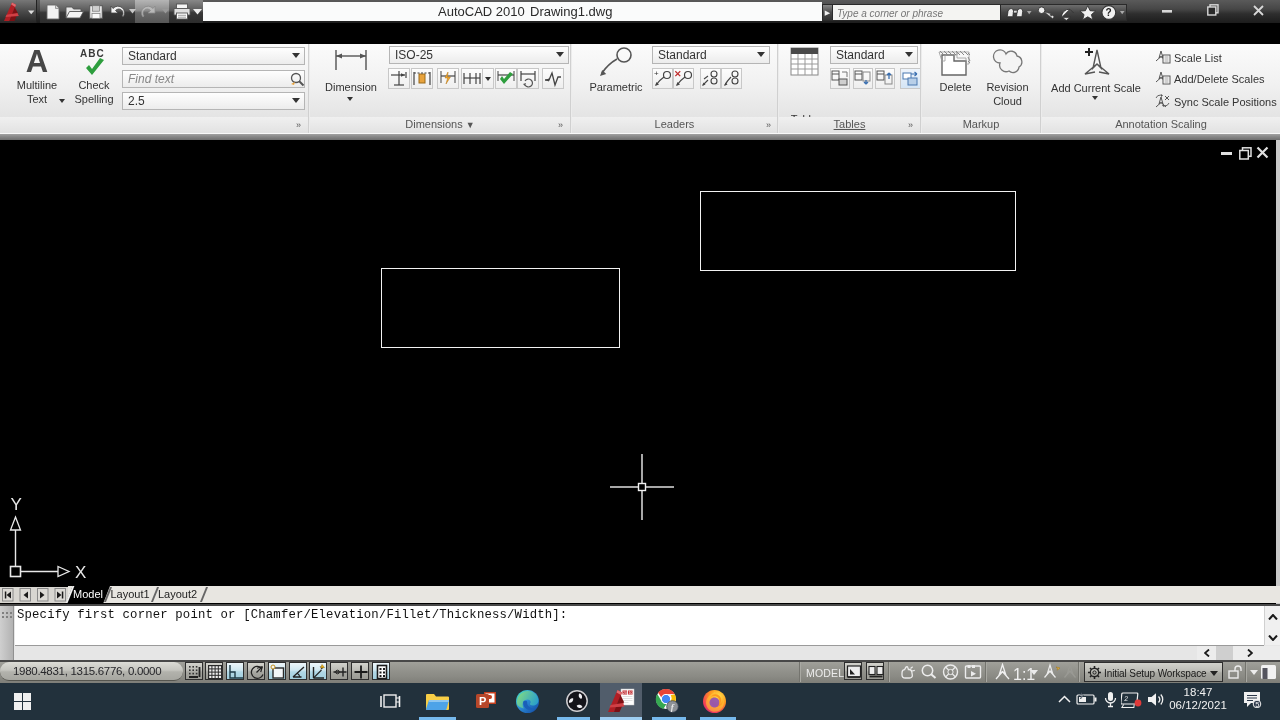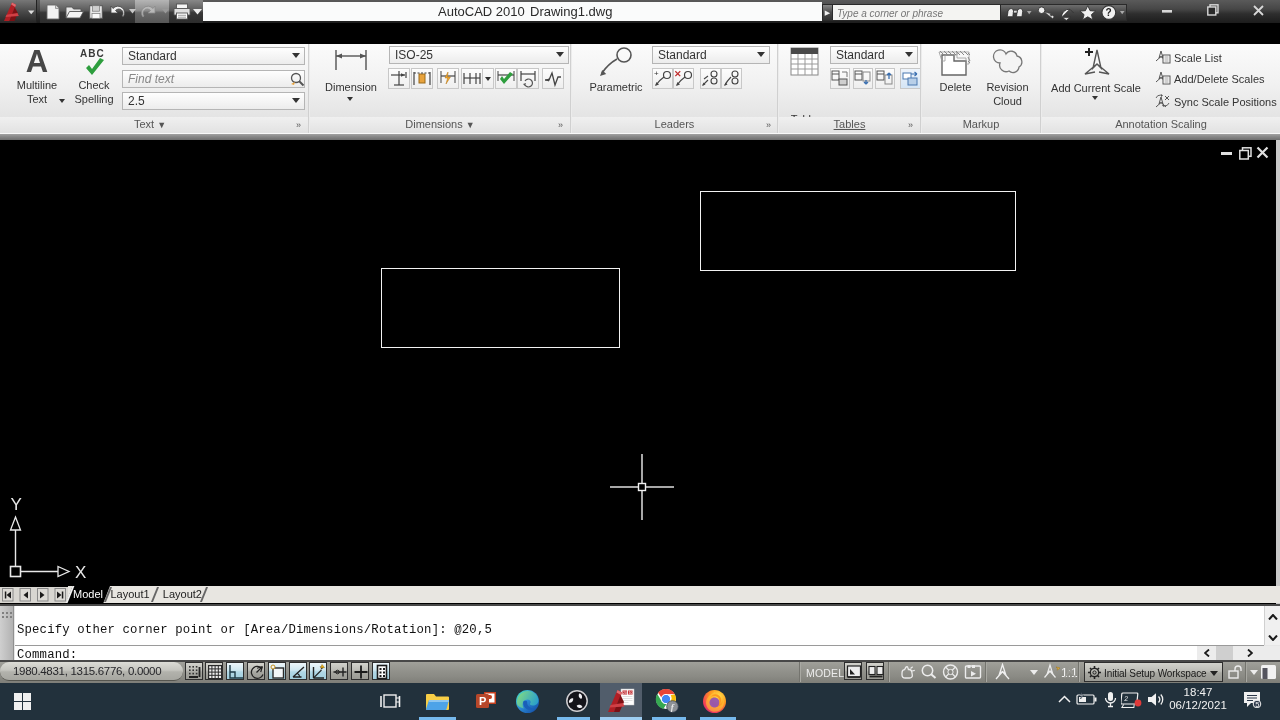--- a/index.html
+++ b/index.html
@@ -376,21 +376,20 @@
     <div class="biglabel" style="left:1174px;top:72px;width:120px;text-align:left;">Add/Delete Scales</div>
     <svg class="abs" style="left:1154px;top:94px;" width="17" height="14" viewBox="0 0 17 14">
         <path d="M7 3 L9 10 L7 8.5 L5 10 Z M7 8.5 L12 13 M7 8.5 L2 13" fill="none" stroke="#555" stroke-width="1"></path>
         <path d="M2 4 a5 4 0 0 1 5 -3 M15 9 a5 4 0 0 1 -5 3" fill="none" stroke="#555" stroke-width="0.9"></path>
         <path d="M7 0 l2 1.5 -2 1.5 z M10 13 l-2 -1.5 2 -1.5 z" fill="#555"></path>
         <path d="M11 2 l4 4 m0 -4 l-4 4" stroke="#555" stroke-width="1"></path>
       </svg>
     <div class="biglabel" style="left:1174px;top:95px;width:120px;text-align:left;">Sync Scale Positions</div>
   </div>
   <div id="paneltitles">
-    <div class="ptitle" style="left:0;width:300px;">Text <span style="font-size:9px;">▼</span></div>
     <div class="ptitle" style="left:310px;width:260px;">Dimensions <span style="font-size:9px;">▼</span></div>
     <div class="ptitle" style="left:572px;width:205px;">Leaders</div>
     <div class="ptitle" style="left:779px;width:141px;text-decoration:underline;">Tables</div>
     <div class="ptitle" style="left:922px;width:118px;">Markup</div>
     <div class="ptitle" style="left:1042px;width:238px;">Annotation Scaling</div>
     <div class="flyarr" style="left:296px;">»</div>
     <div class="flyarr" style="left:558px;">»</div>
     <div class="flyarr" style="left:766px;">»</div>
     <div class="flyarr" style="left:908px;">»</div>
   </div>
@@ -452,21 +451,21 @@
             <path d="M57 4.5 v7 l4.5 -3.5 z"></path>
               <rect x="61.8" y="4.5" width="1.5" height="7"></rect>
           </g>
         </svg>
       </div>
       <div class="abs" style="left:68px;top:0;width:1212px;height:17px;background:#e8e6e1;"></div>
       <div class="abs" style="left:66px;top:0;width:44px;height:17px;background:#000;clip-path:polygon(15% 0,100% 0,85% 100%,0 100%);"></div>
       <div class="abs" style="left:69px;top:0px;width:2px;height:17px;background:#f2f2f2;transform:skewX(-22deg);"></div>
       <div class="abs" style="left:67px;top:2px;width:42px;color:#fff;font-size:11px;text-align:center;">Model</div>
       <div class="abs" style="left:108px;top:2px;width:44px;color:#222;font-size:11px;text-align:center;">Layout1</div>
-      <div class="abs" style="left:158px;top:2px;width:44px;color:#222;font-size:11px;text-align:right;">Layout2</div>
+      <div class="abs" style="left:158px;top:2px;width:44px;color:#222;font-size:11px;text-align:left;">Layout2</div>
       <div class="abs" style="left:107px;top:1px;width:1.5px;height:15px;background:#666;transform:skewX(-22deg);"></div>
       <div class="abs" style="left:154px;top:1px;width:1.5px;height:15px;background:#666;transform:skewX(-22deg);"></div>
       <div class="abs" style="left:203px;top:1px;width:1.5px;height:15px;background:#666;transform:skewX(-22deg);"></div>
     </div>
   </div>
 
   <div id="cmdwin">
     <div class="abs" style="left:0;top:0;width:1280px;height:2px;background:#484848;"></div>
     <div class="abs" style="left:0;top:2px;width:14px;height:54px;background:linear-gradient(90deg,#cfcfcf,#b2b2b2);border-right:1px solid #909090;">
       <svg width="10" height="8" viewBox="0 0 10 8" style="margin:3px 0 0 2px;">
@@ -474,34 +473,31 @@
             <rect x="0" y="0" width="2" height="2"></rect>
             <rect x="4" y="0" width="2" height="2"></rect>
             <rect x="8" y="0" width="2" height="2"></rect>
             <rect x="0" y="4" width="2" height="2"></rect>
             <rect x="4" y="4" width="2" height="2"></rect>
             <rect x="8" y="4" width="2" height="2"></rect>
           </g>
         </svg>
     </div>
     <div class="abs" style="left:15px;top:2px;width:1249px;height:39px;background:#fff;">
-      <div id="cmdtext" style="position:absolute;left:2px;top:17px;white-space:pre;">Specify other corner point or [Area/Dimensions/Rotation]: @20,5</div>
+      <div id="cmdtext" style="position:absolute;left:2px;top:2px;white-space:pre;">Specify first corner point or [Chamfer/Elevation/Fillet/Thickness/Width]:</div>
     </div>
     <div class="abs" style="left:1264px;top:2px;width:16px;height:39px;background:#f0f0f0;border-left:1px solid #d0d0d0;">
       <svg width="10" height="6" viewBox="0 0 10 6" style="margin:4px 0 0 3px;">
           <path d="M1 5.5 L5 1 L9 5.5" fill="none" stroke="#1a1a1a" stroke-width="2"></path>
         </svg>
       <svg width="10" height="6" viewBox="0 0 10 6" style="position:absolute;bottom:4px;left:3px;">
           <path d="M1 0.5 L5 5 L9 0.5" fill="none" stroke="#1a1a1a" stroke-width="2"></path>
         </svg>
     </div>
     <div class="abs" style="left:15px;top:41px;width:1249px;height:1px;background:#9a9a9a;"></div>
-    <div class="abs" style="left:15px;top:42px;width:1249px;height:14px;background:#fff;">
-      <div id="cmdtext" style="position:absolute;left:2px;top:2px;">Command:</div>
-    </div>
     <div class="abs" style="left:1197px;top:42px;width:83px;height:14px;background:#ececec;">
       <svg width="6" height="8" viewBox="0 0 6 8" style="position:absolute;left:7px;top:3px;">
           <path d="M5 0.5 L1 4 L5 7.5" fill="none" stroke="#1a1a1a" stroke-width="1.8"></path>
         </svg>
       <div class="abs" style="left:19px;top:0;width:17px;height:14px;background:#cfcfcf;"></div>
       <svg width="6" height="8" viewBox="0 0 6 8" style="position:absolute;left:50px;top:3px;">
           <path d="M1 0.5 L5 4 L1 7.5" fill="none" stroke="#1a1a1a" stroke-width="1.8"></path>
         </svg>
     </div>
     <div class="abs" style="left:0;top:56px;width:1280px;height:2px;background:#484848;"></div>
@@ -615,21 +611,21 @@
           <rect x="2.5" y="3" width="15" height="12" rx="1" fill="none" stroke="#ececec" stroke-width="1.4"></rect>
           <rect x="4.5" y="2" width="3" height="3" fill="#ececec"></rect>
           <rect x="9" y="2" width="3" height="3" fill="#ececec"></rect>
           <path d="M8 8 l5 2.7 -5 2.7 z" fill="#ececec"></path>
         </svg></div>
     <div class="abs" style="left:985px;top:0;width:2px;height:20px;background:linear-gradient(90deg,#5a5a54,#c2c2bc);"></div>
     <div class="abs" style="left:993px;top:1px;"><svg width="19" height="19" viewBox="0 0 19 19">
           <path d="M9.5 1.5 L12.5 11 L9.5 8.6 L6.5 11 Z" fill="none" stroke="#f0f0f0" stroke-width="1.3"></path>
           <path d="M9.5 8.6 L16 16 M9.5 8.6 L3 16" stroke="#f0f0f0" stroke-width="1.3"></path>
         </svg></div>
-    <div class="abs" style="left:1013px;top:4px;color:#f0f0f0;font-size:12px;margin-left:48px;">1:1</div>
+    <div class="abs" style="left:1013px;top:4px;color:#f0f0f0;font-size:16px;">1:1</div>
     <div class="abs" style="left:1030px;top:8px;width:0;height:0;border-left:4px solid transparent;border-right:4px solid transparent;border-top:5px solid #ececec;"></div>
     <div class="abs" style="left:1042px;top:1px;"><svg width="20" height="19" viewBox="0 0 20 19">
           <path d="M8 2 L10.5 10 L8 8 L5.5 10 Z" fill="none" stroke="#ececec" stroke-width="1.2"></path>
           <path d="M8 8 L13.5 14.5 M8 8 L2.5 14.5" stroke="#ececec" stroke-width="1.2"></path>
           <path d="M14 4 l4 1 -3 2.2 0.7 -1.8 z" fill="#f0c040" stroke="#a07010" stroke-width="0.5"></path>
         </svg></div>
     <div class="abs" style="left:1062px;top:1px;"><svg width="20" height="19" viewBox="0 0 20 19">
           <path d="M8 2 L10.5 10 L8 8 L5.5 10 Z" fill="none" stroke="#9a9a94" stroke-width="1.2"></path>
           <path d="M8 8 L13.5 14.5 M8 8 L2.5 14.5" stroke="#9a9a94" stroke-width="1.2"></path>
           <path d="M13 3.5 h4 m-2 -2 v4" stroke="#9a9a94" stroke-width="1.2"></path>

